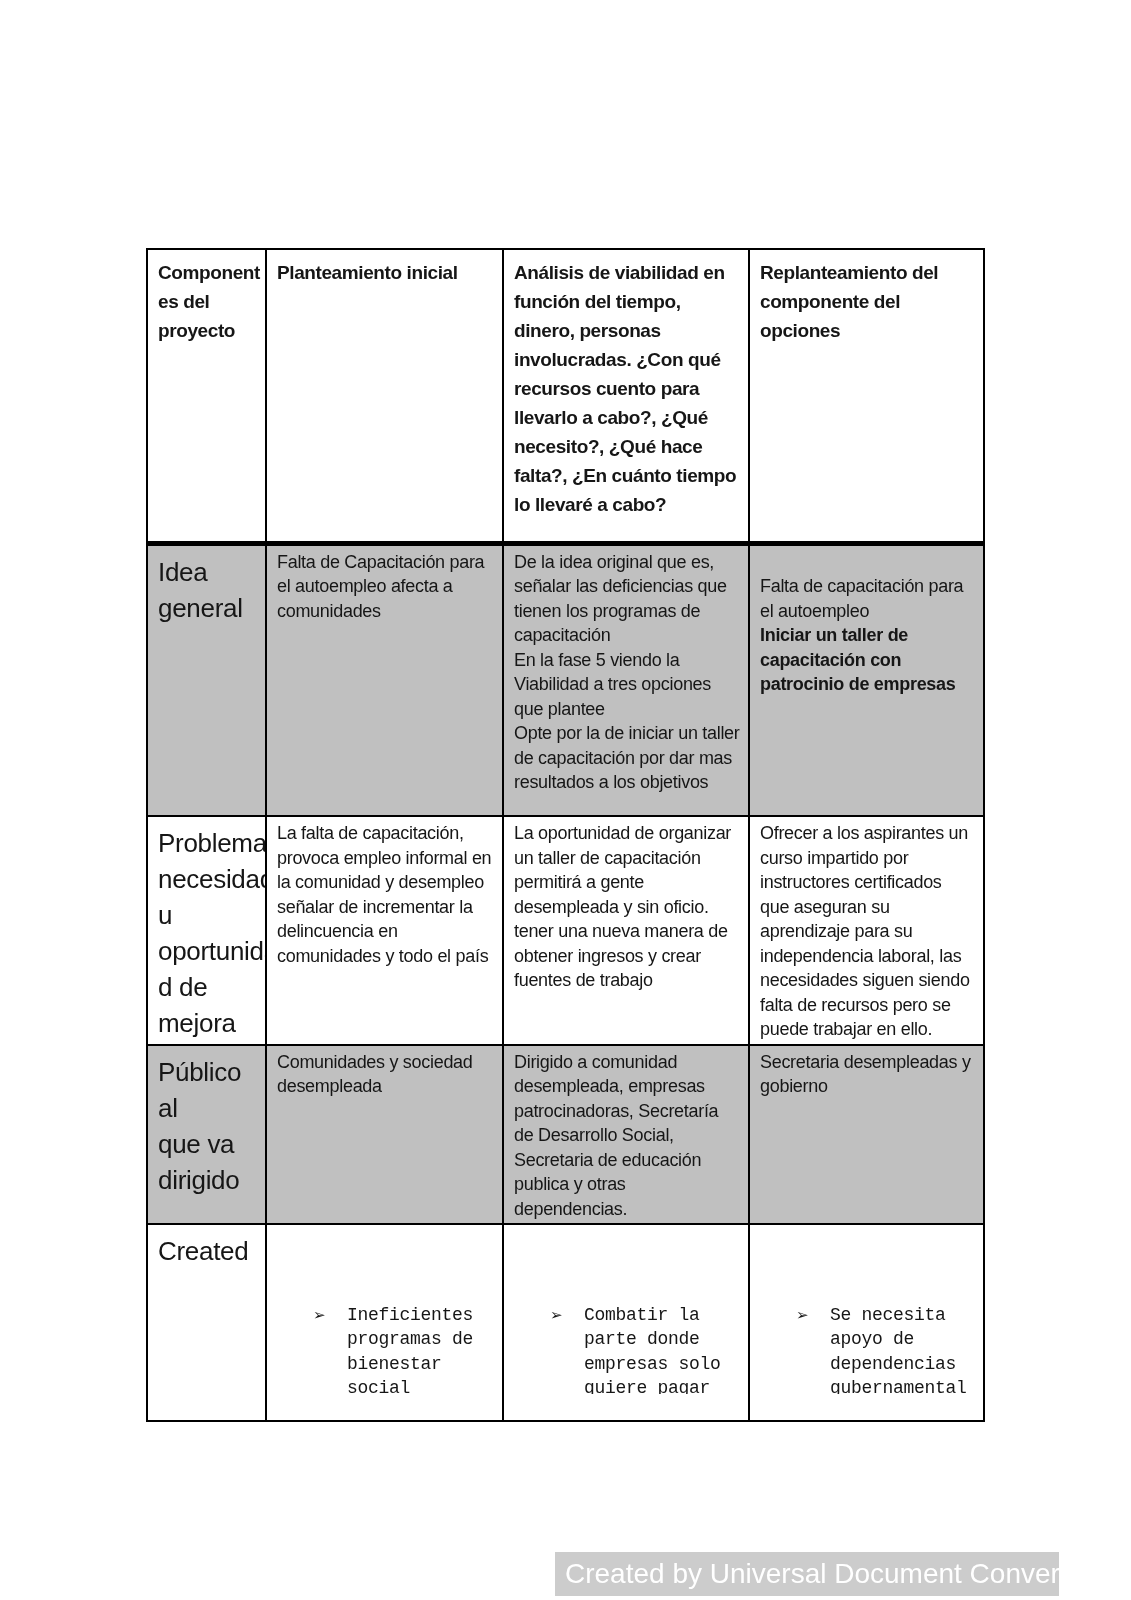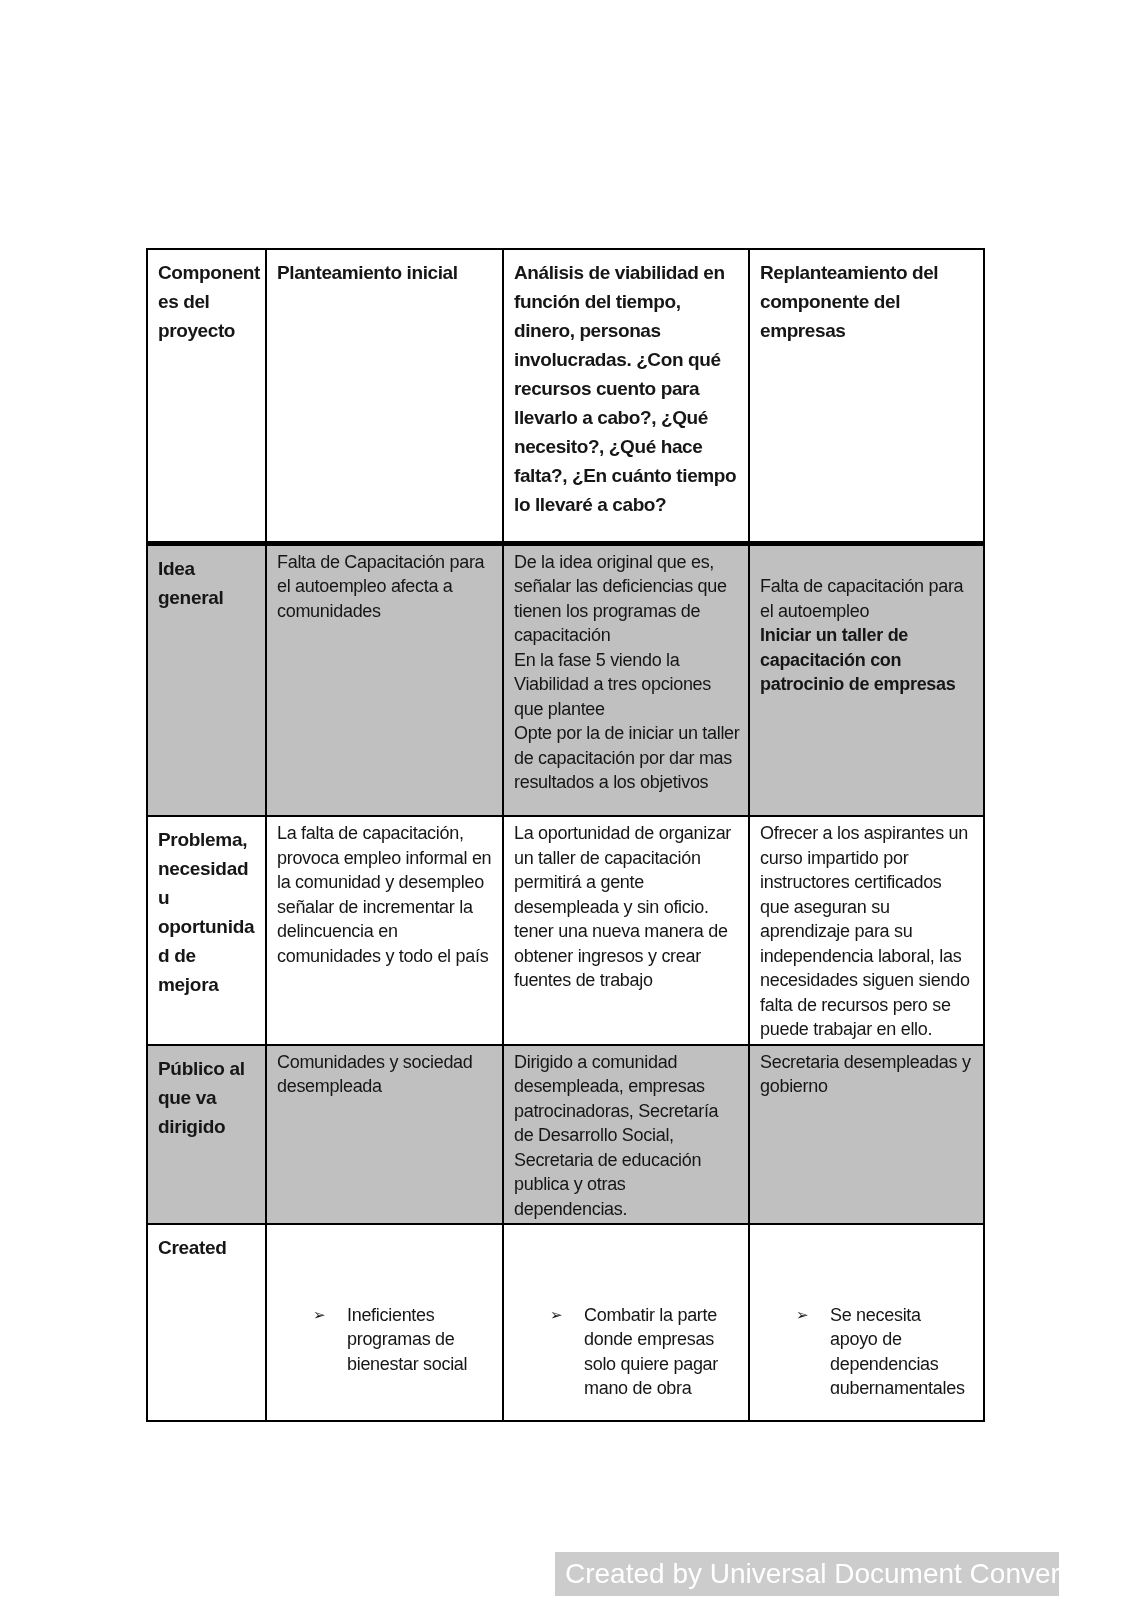--- a/index.html
+++ b/index.html
@@ -36,23 +36,23 @@
     border-bottom: 5px solid #000000;
     padding-top: 8px;
   }
   tr.header-row { height: 294px; }
   tr.r-idea     { height: 273px; }
   tr.r-problema { height: 228px; }
   tr.r-publico  { height: 177px; }
   tr.r-causas   { height: 150px; }
   tr.shaded td { background: #c0c0c0; }
   td.row-label {
-    font-weight: bold;
-    font-size: 19px;
-    line-height: 29px;
+    font-weight: normal;
+    font-size: 26px;
+    line-height: 36px;
     padding-top: 8px;
   }
   .bold-part { font-weight: bold; }
   .clip { height: 140px; overflow: hidden; }
   ul.cell-list {
     list-style: none;
     margin: 0;
     padding: 0 0 0 36px;
   }
   ul.cell-list li {
@@ -62,20 +62,21 @@
   }
   .li-marker {
     flex: 0 0 20px;
     font-size: 15px;
     line-height: 24.5px;
     margin-right: 14px;
   }
   .li-text {
     overflow-wrap: break-word;
     white-space: normal;
+    font-family: Liberation Mono, monospace;
   }
   .w-c2 .li-text { width: 155px; }
   .w-c3 .li-text { width: 168px; }
   .w-c4 .li-text { width: 142px; }
   .watermark {
     position: absolute;
     left: 555px; top: 1552px;
     width: 504px; height: 44px;
     background: #cccccc;
     color: #ffffff;
@@ -97,21 +98,21 @@
     <col style="width:246px">
     <col style="width:235px">
   </colgroup>
   <tbody>
     <tr class="header-row">
       <td>Component
 es del
 proyecto</td>
       <td>Planteamiento inicial</td>
       <td>Análisis de viabilidad en función del tiempo, dinero, personas involucradas. ¿Con qué recursos cuento para llevarlo a cabo?, ¿Qué necesito?, ¿Qué hace falta?, ¿En cuánto tiempo lo llevaré a cabo?</td>
-      <td>Replanteamiento del componente del empresas</td>
+      <td>Replanteamiento del componente del opciones</td>
     </tr>
 
     <tr class="r-idea shaded">
       <td class="row-label">Idea
 general</td>
       <td>Falta de Capacitación para el autoempleo afecta a comunidades</td>
       <td>De la idea original que es, señalar las deficiencias que tienen los programas de capacitación
 En la fase 5 viendo la Viabilidad a tres opciones que plantee
 Opte por la de iniciar un taller de capacitación por dar mas resultados a los objetivos</td>
       <td>

